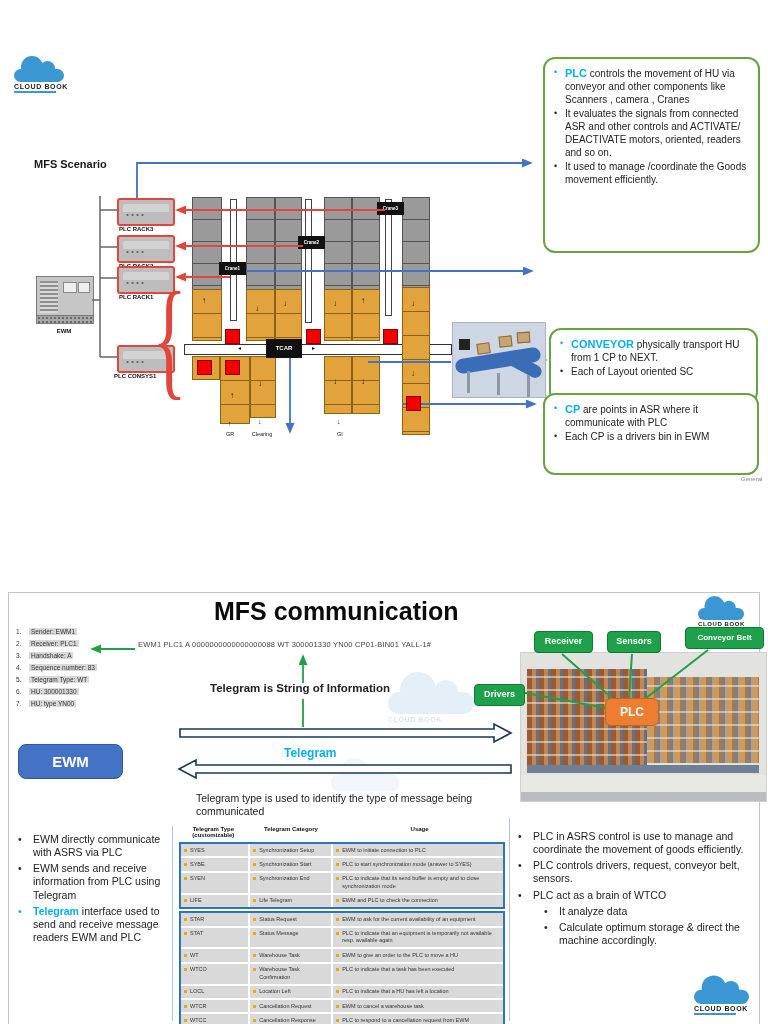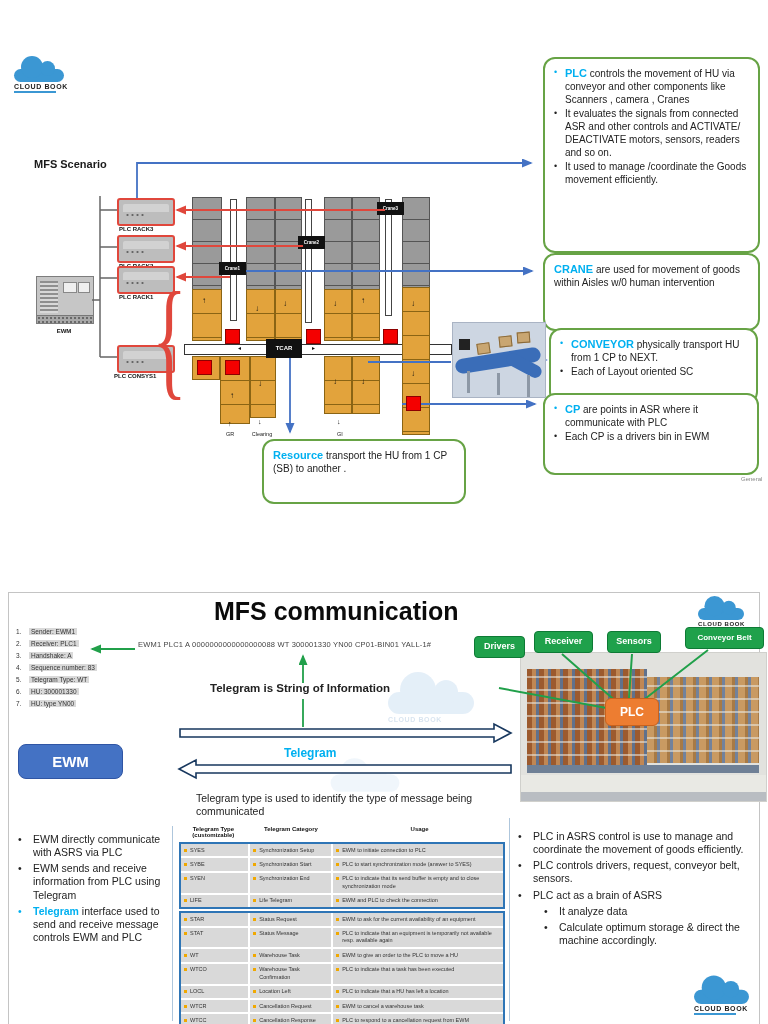--- a/index.html
+++ b/index.html
@@ -240,32 +240,28 @@
     <div class="pleg" style="left:74px;top:52px;"></div>
   </div>
 
   <div class="abs callout" style="left:543px;top:57px;width:195px;height:178px;">
     <div class="b">
         <span class="bdot cy">•</span>
         <span><span class="kw" style="font-size:11px;">PLC</span> <span>controls the movement of HU via conveyor and other components like Scanners , camera , Cranes</span></span>
       </div>
     <div class="b">
         <span class="bdot">•</span>
-        <span>It evaluates the signals from connected ASR and other controls and ACTIVATE/ DEACTIVATE motors, sensors, readers and so on.</span>
+        <span>It evaluates the signals from connected ASR and other controls and ACTIVATE/ DEACTIVATE motors, oriented, readers and so on.</span>
       </div>
     <div class="b">
         <span class="bdot">•</span>
         <span>It used to manage /coordinate the Goods movement efficiently.</span>
       </div>
   </div>
 
-  <div class="abs callout" style="left:543px;top:253px;width:195px;height:60px;">
-    <span class="kw" style="font-size:11px;">CRANE</span>
-    <span>are used for movement of goods within Aisles w/0 human intervention</span>
-  </div>
 
   <div class="abs callout" style="left:549px;top:328px;width:187px;height:58px;">
     <div class="b">
         <span class="bdot cy">•</span>
         <span><span class="kw" style="font-size:11px;">CONVEYOR</span> <span>physically transport HU from 1 CP to NEXT.</span></span>
       </div>
     <div class="b">
         <span class="bdot">•</span>
         <span>Each of Layout oriented SC</span>
       </div>
@@ -275,24 +271,20 @@
     <div class="b">
         <span class="bdot cy">•</span>
         <span><span class="kw" style="font-size:11px;">CP</span> <span>are points in ASR where it communicate with PLC</span></span>
       </div>
     <div class="b">
         <span class="bdot">•</span>
         <span>Each CP is a drivers bin in EWM</span>
       </div>
   </div>
 
-  <div class="abs callout" style="left:262px;top:439px;width:182px;height:47px;">
-    <span class="kw" style="font-size:11px;">Resource</span>
-    <span>transport the HU from 1 CP (SB) to another .</span>
-  </div>
 
   <div class="abs general" style="left:741px;top:476px;">General</div>
 </section>
 
 <section>
   <div class="abs s2frame" style="left:8px;top:592px;width:750px;height:450px;"></div>
 
   <div class="abs wm" style="left:388px;top:692px;">
     <div class="wmcloud"></div>
     <div class="wmtext">CLOUD BOOK</div>
@@ -372,21 +364,21 @@
       <div class="whright"></div>
       <div class="whbelt"></div>
     <div class="whfloor">
         <div class="whroad"></div>
       </div>
   </div>
 
   <div class="abs gbtn" style="left:534px;top:631px;width:57px;height:20px;font-size:9px;line-height:19px;">Receiver</div>
   <div class="abs gbtn" style="left:607px;top:631px;width:52px;height:20px;font-size:9px;line-height:19px;">Sensors</div>
   <div class="abs gbtn" style="left:685px;top:627px;width:77px;height:20px;font-size:8px;line-height:19px;">Conveyor Belt</div>
-  <div class="abs gbtn" style="left:474px;top:636px;width:49px;height:20px;font-size:9px;line-height:19px;">Drivers</div>
+  <div class="abs gbtn" style="left:474px;top:684px;width:49px;height:20px;font-size:9px;line-height:19px;">Drivers</div>
   <div class="abs plcbtn" style="left:605px;top:698px;width:52px;height:26px;">PLC</div>
 
   <div class="abs ewmbtn" style="left:18px;top:744px;width:103px;height:33px;">EWM</div>
   <div class="abs tlabel" style="left:284px;top:746px;">Telegram</div>
 
   <div class="abs intro" style="left:196px;top:792px;width:315px;">Telegram type is used to identify the type of message being communicated</div>
 
   <div class="abs vdiv" style="left:172px;top:826px;height:195px;"></div>
   <div class="abs vdiv" style="left:509px;top:818px;height:203px;"></div>
 
@@ -570,36 +562,36 @@
     <div class="lb">
         <span class="lbdot">•</span>
         <span>EWM directly communicate with ASRS via PLC</span>
       </div>
     <div class="lb">
         <span class="lbdot">•</span>
         <span>EWM sends and receive information from PLC using Telegram</span>
       </div>
     <div class="lb">
         <span class="lbdot cy">•</span>
-        <span><span class="kw">Telegram</span><span> interface used to send and receive message controls EWM and PLC</span></span>
+        <span><span class="kw">Telegram</span><span> interface used to send and receive message readers EWM and PLC</span></span>
       </div>
   </div>
 
   <div class="abs" style="left:518px;top:830px;width:242px;">
     <div class="lb">
         <span class="lbdot">•</span>
         <span>PLC in ASRS control is use to manage and coordinate the movement of goods efficiently.</span>
       </div>
     <div class="lb">
         <span class="lbdot">•</span>
         <span>PLC controls drivers, request, conveyor belt, sensors.</span>
       </div>
     <div class="lb">
         <span class="lbdot">•</span>
-        <span>PLC act as a brain of ASRS</span>
+        <span>PLC act as a brain of WTCO</span>
       </div>
     <div class="lb sub">
         <span class="lbdot">•</span>
         <span>It analyze data</span>
       </div>
     <div class="lb sub">
         <span class="lbdot">•</span>
         <span>Calculate optimum storage &amp; direct the machine accordingly.</span>
       </div>
   </div>

